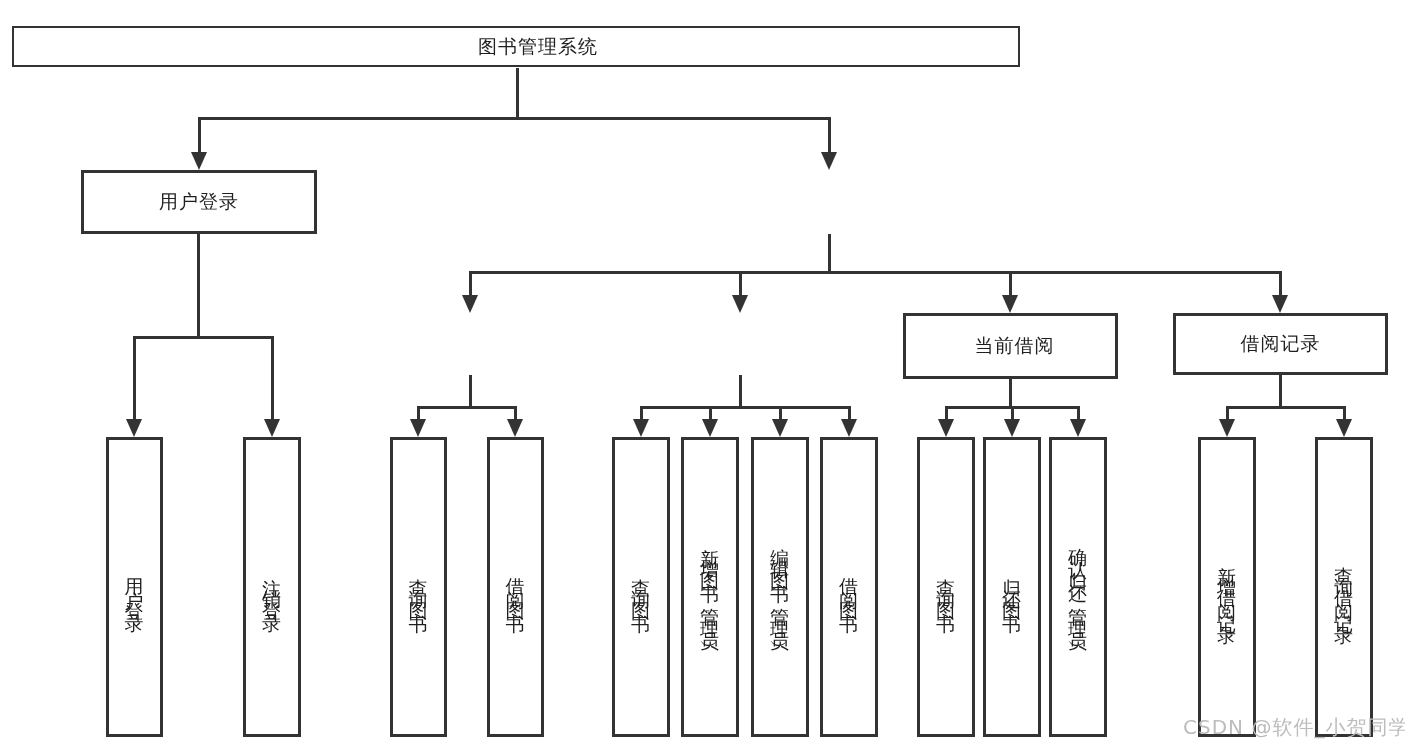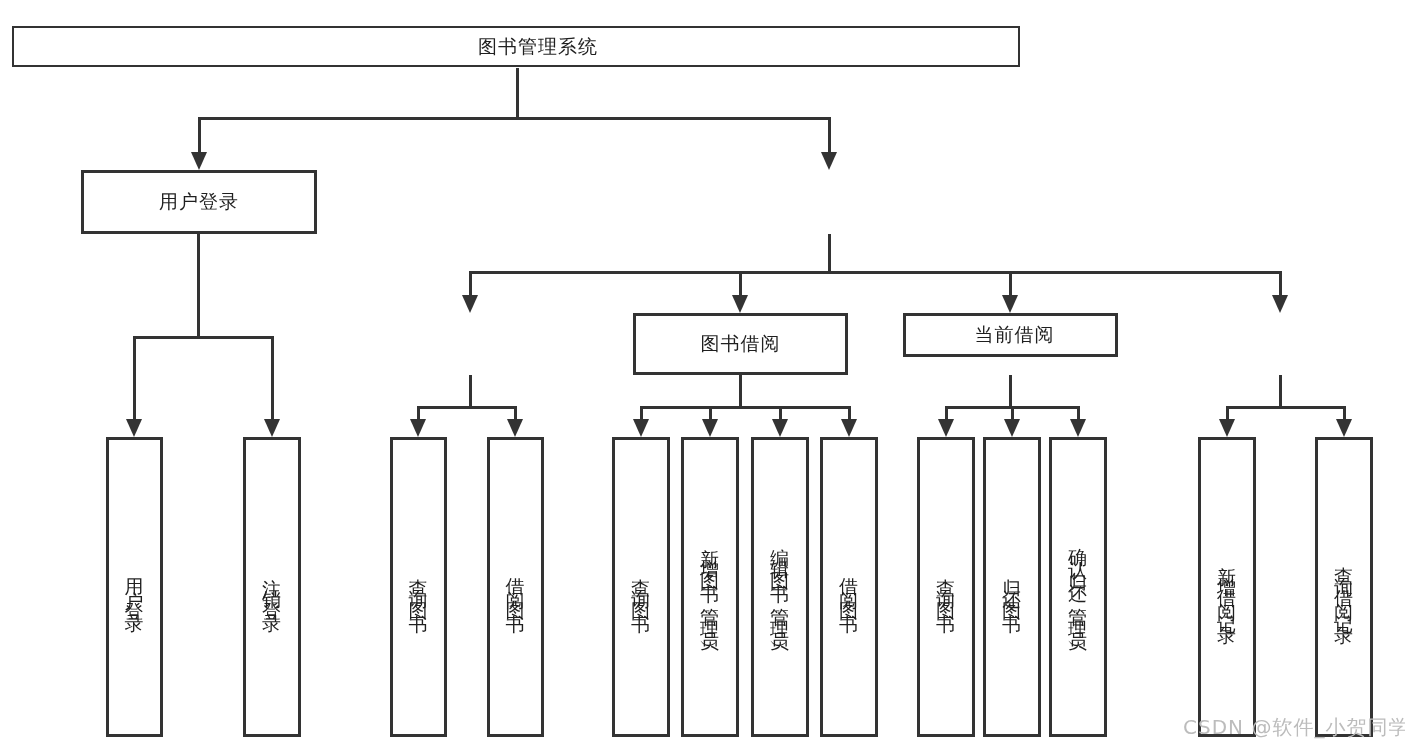--- a/index.html
+++ b/index.html
@@ -94,22 +94,22 @@
   <div class="hl" style="left:469px;top:271px;width:813px;"></div>
   <div class="vl" style="left:469px;top:271px;height:24px;"></div>
   <div class="arr" style="left:462px;top:295px;"></div>
   <div class="vl" style="left:739px;top:271px;height:24px;"></div>
   <div class="arr" style="left:732px;top:295px;"></div>
   <div class="vl" style="left:1009px;top:271px;height:24px;"></div>
   <div class="arr" style="left:1002px;top:295px;"></div>
   <div class="vl" style="left:1279px;top:271px;height:24px;"></div>
   <div class="arr" style="left:1272px;top:295px;"></div>
 
-  <div class="box" style="left:633px;top:313px;width:215px;height:62px;">图书借阅</div>
-  <div class="box" style="left:903px;top:313px;width:215px;height:44px;padding-left:8px;">当前借阅</div>
+  <div class="box" style="left:903px;top:313px;width:215px;height:66px;padding-left:8px;">当前借阅</div>
+  <div class="box" style="left:1173px;top:313px;width:215px;height:62px;">借阅记录</div>
 
   <div class="vl" style="left:469px;top:375px;height:34px;"></div>
   <div class="vl" style="left:739px;top:375px;height:34px;"></div>
   <div class="vl" style="left:1009px;top:375px;height:34px;"></div>
   <div class="vl" style="left:1279px;top:375px;height:34px;"></div>
 
   <div class="hl" style="left:417px;top:406px;width:100px;"></div>
   <div class="hl" style="left:640px;top:406px;width:211px;"></div>
   <div class="hl" style="left:945px;top:406px;width:135px;"></div>
   <div class="hl" style="left:1226px;top:406px;width:120px;"></div>

